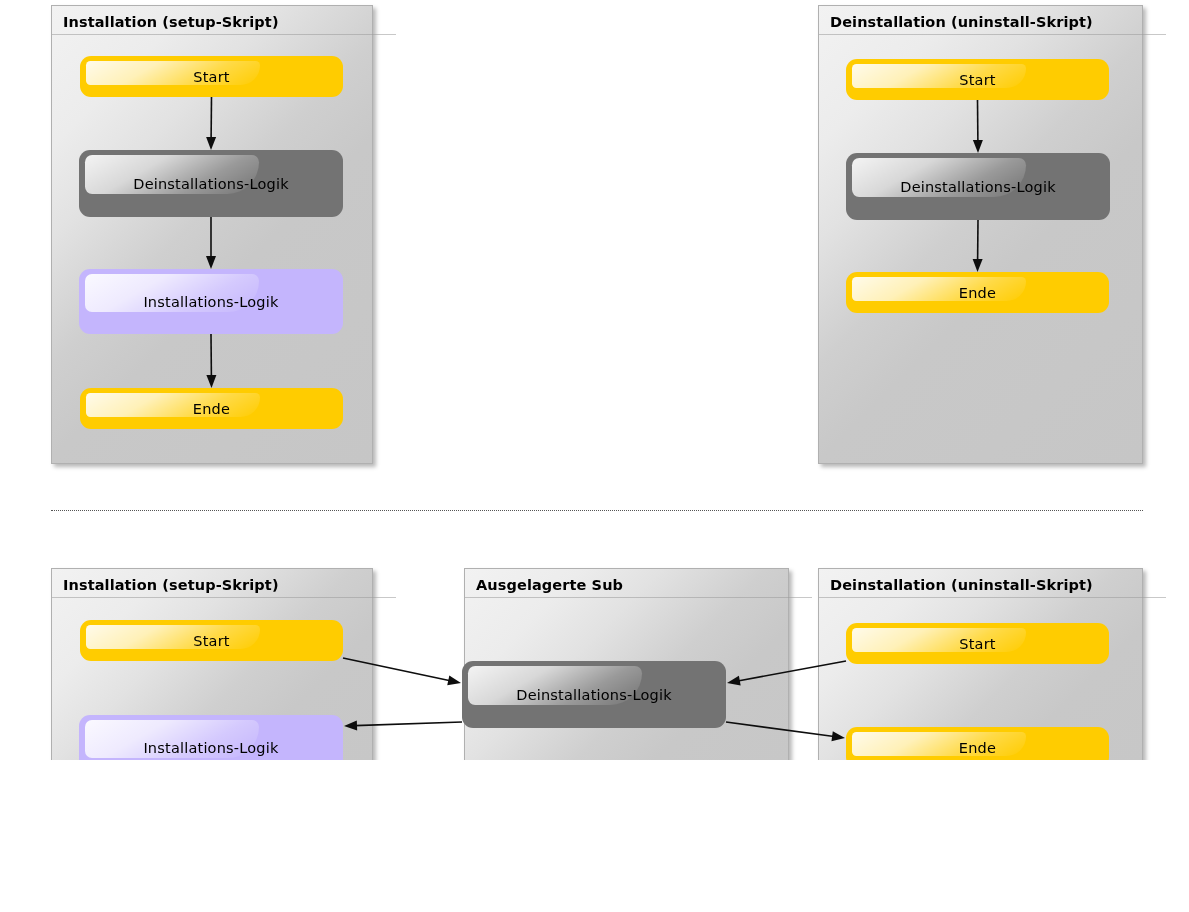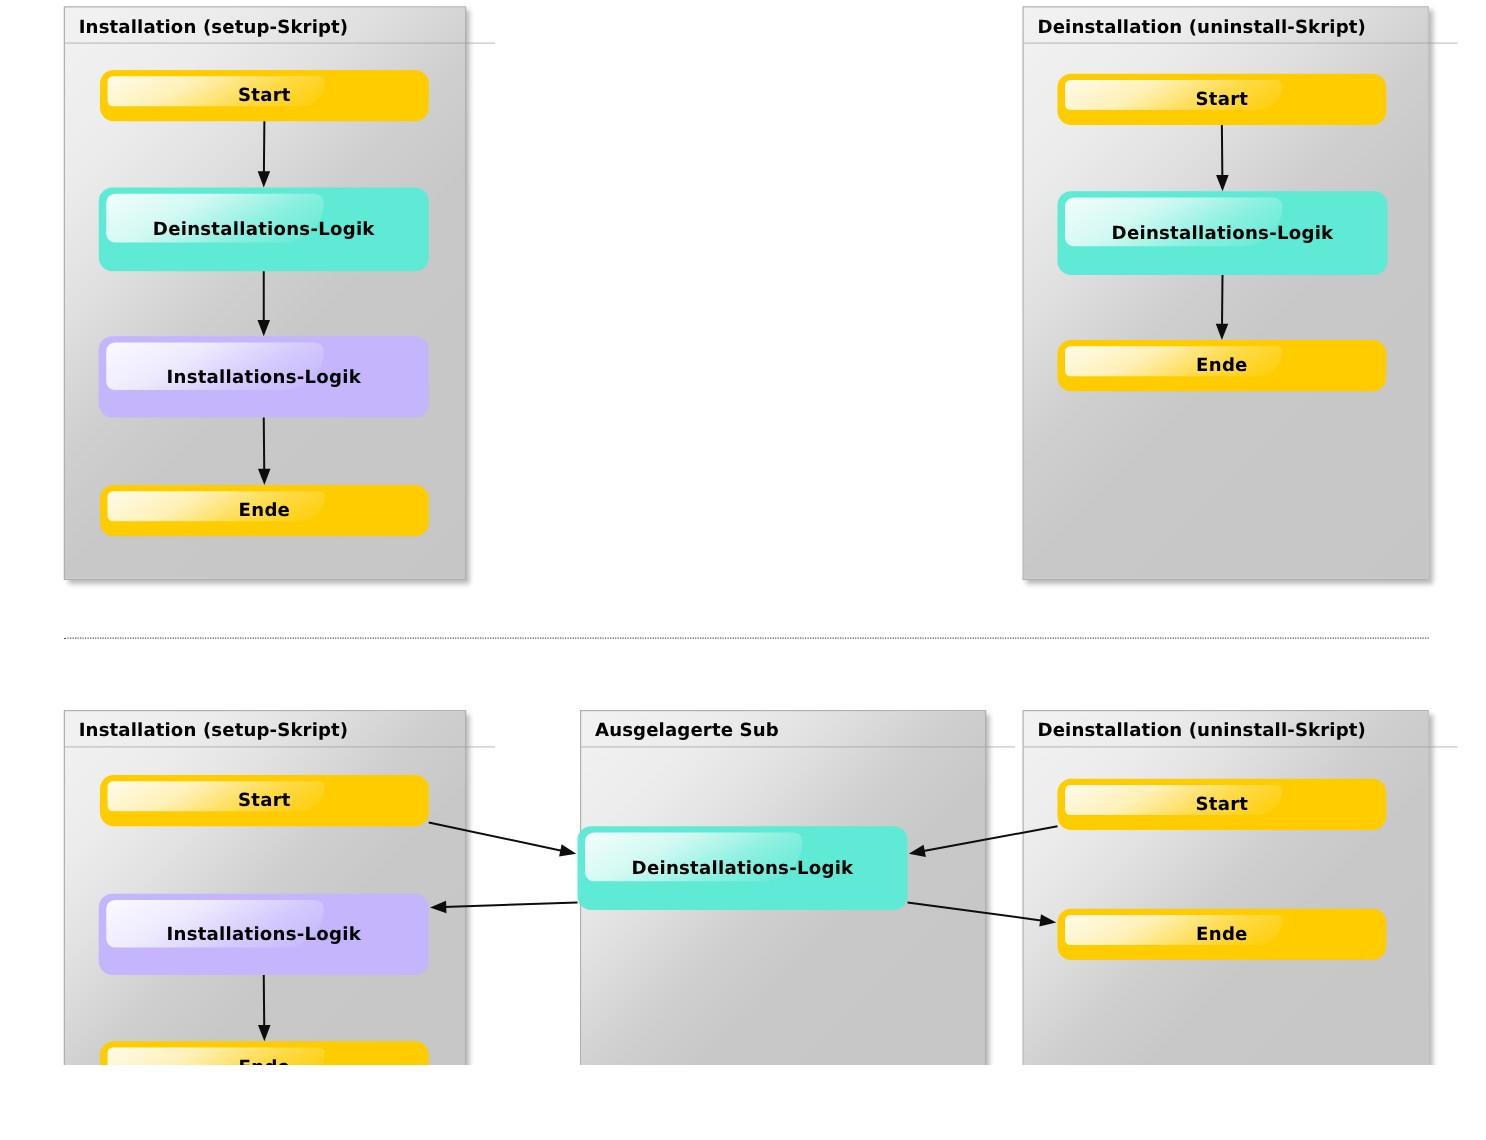--- a/index.html
+++ b/index.html
@@ -6,21 +6,21 @@
     margin: 0;
     padding: 0;
     background: #ffffff;
   }
   body {
     font-family: "DejaVu Sans", sans-serif;
   }
   #canvas {
     position: relative;
     width: 1189px;
-    height: 852px;
+    height: 760px;
     overflow: hidden;
     background: #ffffff;
     text-align: center;
   }
 
   
   .partition {
     position: absolute;
     box-sizing: border-box;
     border: 1px solid #b0b0b0;
@@ -60,21 +60,21 @@
     border-radius: 11px;
     display: flex;
     align-items: center;
     justify-content: center;
     overflow: hidden;
   }
   .node .label {
     position: relative;
     z-index: 3;
     font-size: 14.5px;
-    font-weight: bold;
+    font-weight: normal;
     color: #000000;
     white-space: nowrap;
     letter-spacing: 0.2px;
   }
   
   .node .gloss {
     position: absolute;
     z-index: 2;
     left: 6px;
     top: 5px;
@@ -82,21 +82,21 @@
     height: 58%;
     border-radius: 9px 9px 40px 9px;
     background: linear-gradient(150deg,
         rgba(255,255,255,0.92) 0%,
         rgba(255,255,255,0.72) 35%,
         rgba(255,255,255,0.28) 68%,
         rgba(255,255,255,0.0) 100%);
     pointer-events: none;
   }
   .node.yellow { background: #FFCC00; }
-  .node.red    { background: #5eead4; }
+  .node.red    { background: #737373; }
   .node.green  { background: #c4b5fd; }
 
   
   .link-layer {
     position: absolute;
     left: 0; top: 0;
     width: 1189px;
     height: 912px;
     pointer-events: none;
     overflow: visible;

